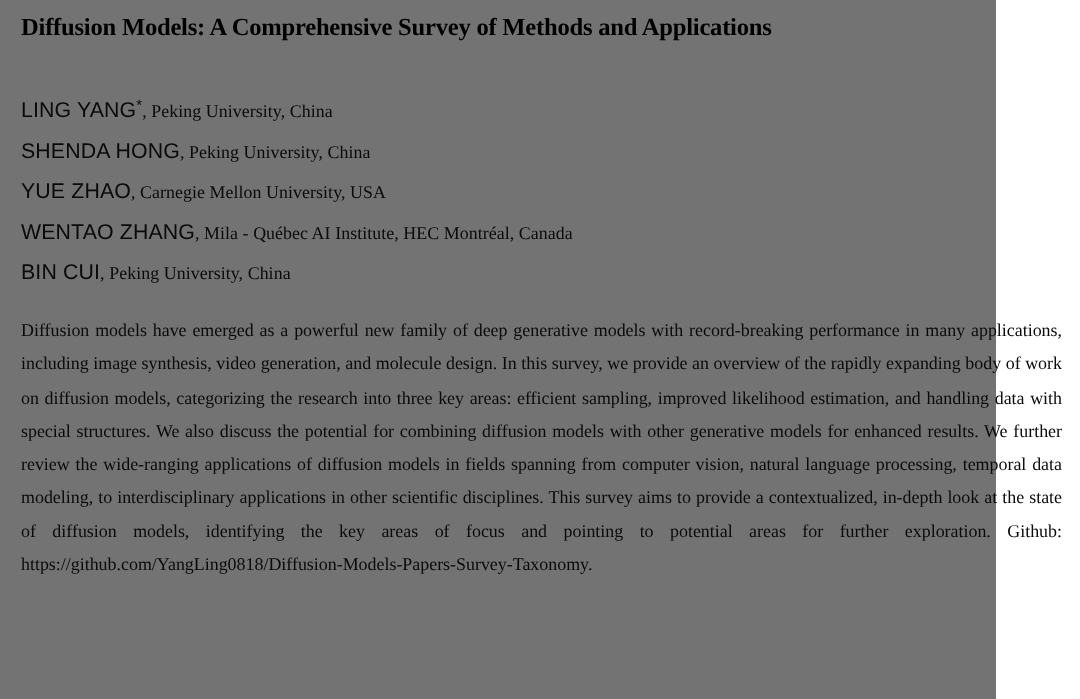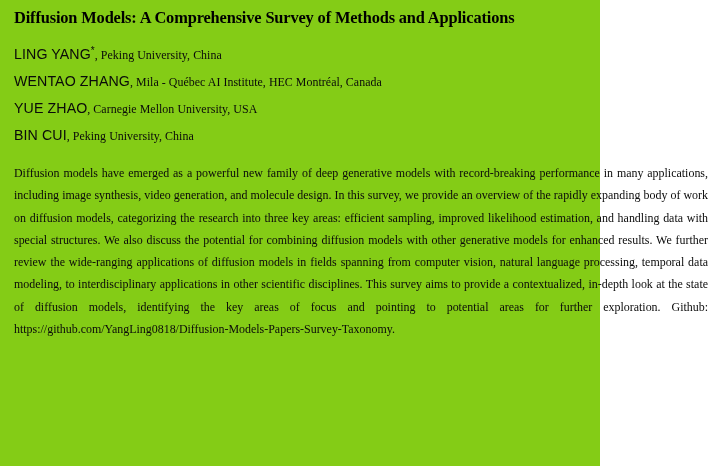--- a/index.html
+++ b/index.html
@@ -11,43 +11,43 @@
     width: 720px;
     height: 466px;
     overflow: hidden;
     font-family: "Liberation Serif", "DejaVu Serif", serif;
     color: #0a0a0a;
     -webkit-font-smoothing: antialiased;
   }
 
   .page {
     position: relative;
-    width: 600px;
+    width: 664px;
     height: 466px;
     box-sizing: border-box;
     padding: 0 12px 0 14px;
-    background: #84cc16;
+    background: #737373;
   }
 
   
   .paper-title {
     font-family: "Liberation Serif", "DejaVu Serif", serif;
     font-weight: bold;
     font-size: 16.4px;
     line-height: 20px;
     letter-spacing: -0.15px;
     color: #000000;
     margin: 0;
     padding-top: 8px;
     white-space: nowrap;
   }
 
   
   .authors {
-    margin-top: 12px;
+    margin-top: 32px;
   }
   .author-line {
     line-height: 27px;
     height: 27px;
     white-space: nowrap;
     display: block;
   }
   .author-name {
     font-family: "Liberation Sans", "DejaVu Sans", sans-serif;
     font-size: 14.2px;
@@ -94,28 +94,31 @@
   <h1 class="paper-title">Diffusion Models: A Comprehensive Survey of Methods and Applications</h1>
 
   <div class="authors">
 
     <div class="author-line">
       <span class="author-name">LING YANG</span><span class="author-star">*</span><span class="author-affil">, Peking University, China</span>
     </div>
 
 
 
+    <div class="author-line">
+      <span class="author-name">SHENDA HONG</span><span class="author-star"></span><span class="author-affil">, Peking University, China</span>
+    </div>
 
 
     <div class="author-line">
-      <span class="author-name">WENTAO ZHANG</span><span class="author-star"></span><span class="author-affil">, Mila - Québec AI Institute, HEC Montréal, Canada</span>
+      <span class="author-name">YUE ZHAO</span><span class="author-star"></span><span class="author-affil">, Carnegie Mellon University, USA</span>
     </div>
 
     <div class="author-line">
-      <span class="author-name">YUE ZHAO</span><span class="author-star"></span><span class="author-affil">, Carnegie Mellon University, USA</span>
+      <span class="author-name">WENTAO ZHANG</span><span class="author-star"></span><span class="author-affil">, Mila - Québec AI Institute, HEC Montréal, Canada</span>
     </div>
 
     <div class="author-line">
       <span class="author-name">BIN CUI</span><span class="author-star"></span><span class="author-affil">, Peking University, China</span>
     </div>
 
 
   </div>
 
   <div class="abstract">

